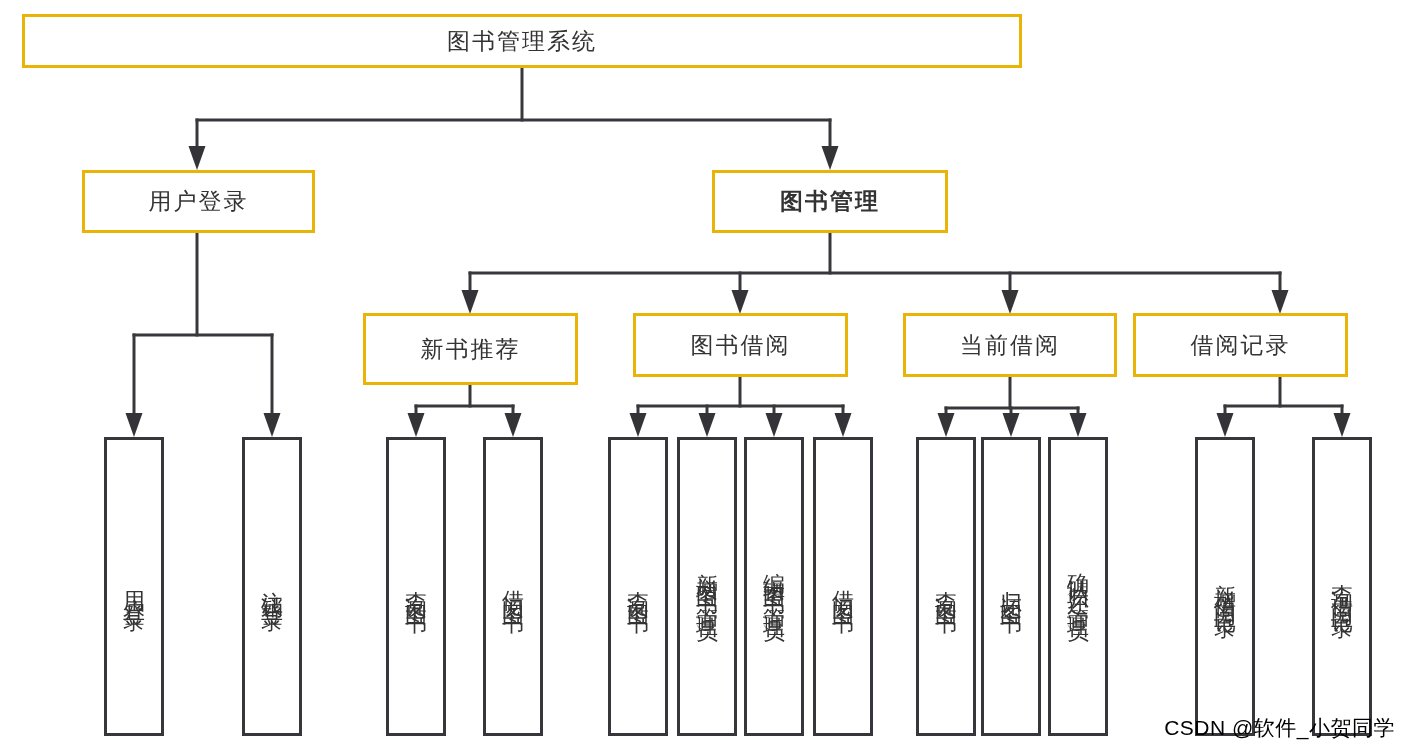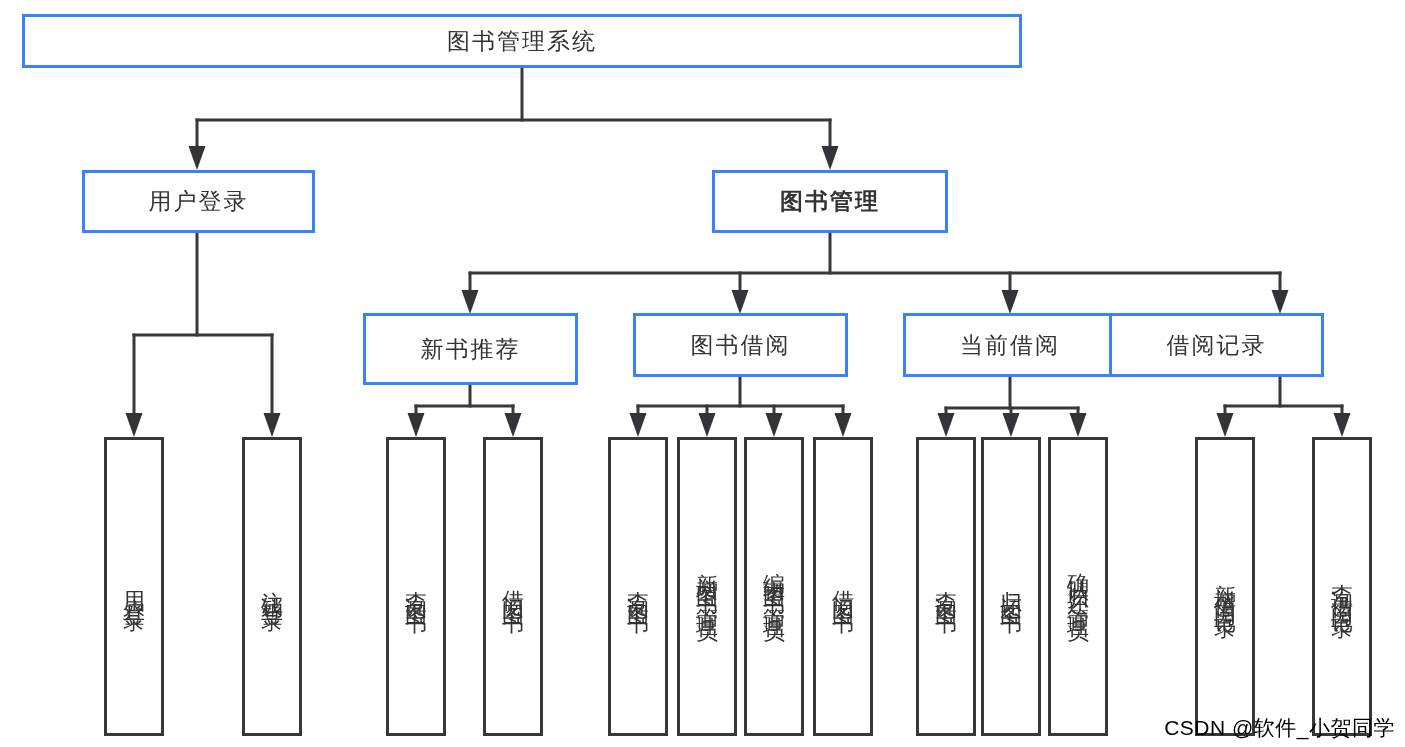--- a/index.html
+++ b/index.html
@@ -5,21 +5,21 @@
   html,body{margin:0;padding:0;background:#fff;}
   .stage{
     position:relative;width:1405px;height:747px;background:#ffffff;overflow:hidden;
     font-family:"Liberation Sans","DejaVu Sans",sans-serif;color:#333333;
   }
   .wires{position:absolute;left:0;top:0;width:1405px;height:747px;}
   .wires line{stroke:#38383c;stroke-width:3;}
   .wires polygon{fill:#333338;stroke:none;}
   .node{
     position:absolute;box-sizing:border-box;background:#ffffff;
-    border:3px solid #3b82f6;display:flex;align-items:center;justify-content:center;
+    border:3px solid #eab308;display:flex;align-items:center;justify-content:center;
     font-size:23px;letter-spacing:2px;white-space:nowrap;
   }
   .leaf{
     position:absolute;box-sizing:border-box;background:#ffffff;
     border:3px solid #37373b;display:flex;align-items:center;justify-content:center;
     top:437px;width:60px;height:299px;
   }
   .leaf span{
     writing-mode:vertical-rl;text-orientation:mixed;
     font-size:22px;letter-spacing:7px;line-height:1.1;white-space:nowrap;
@@ -123,21 +123,21 @@
 
   <div class="node" style="left:363px;top:313px;width:215px;height:72px;">
     <span>新书推荐</span>
   </div>
   <div class="node" style="left:633px;top:313px;width:215px;height:64px;">
     <span>图书借阅</span>
   </div>
   <div class="node" style="left:903px;top:313px;width:214px;height:64px;">
     <span>当前借阅</span>
   </div>
-  <div class="node" style="left:1109px;top:313px;width:215px;height:64px;">
+  <div class="node" style="left:1133px;top:313px;width:215px;height:64px;">
     <span>借阅记录</span>
   </div>
 
   <div class="leaf" style="left:104px;">
     <span>用户登录</span>
   </div>
   <div class="leaf" style="left:242px;">
     <span>注销登录</span>
   </div>
 

